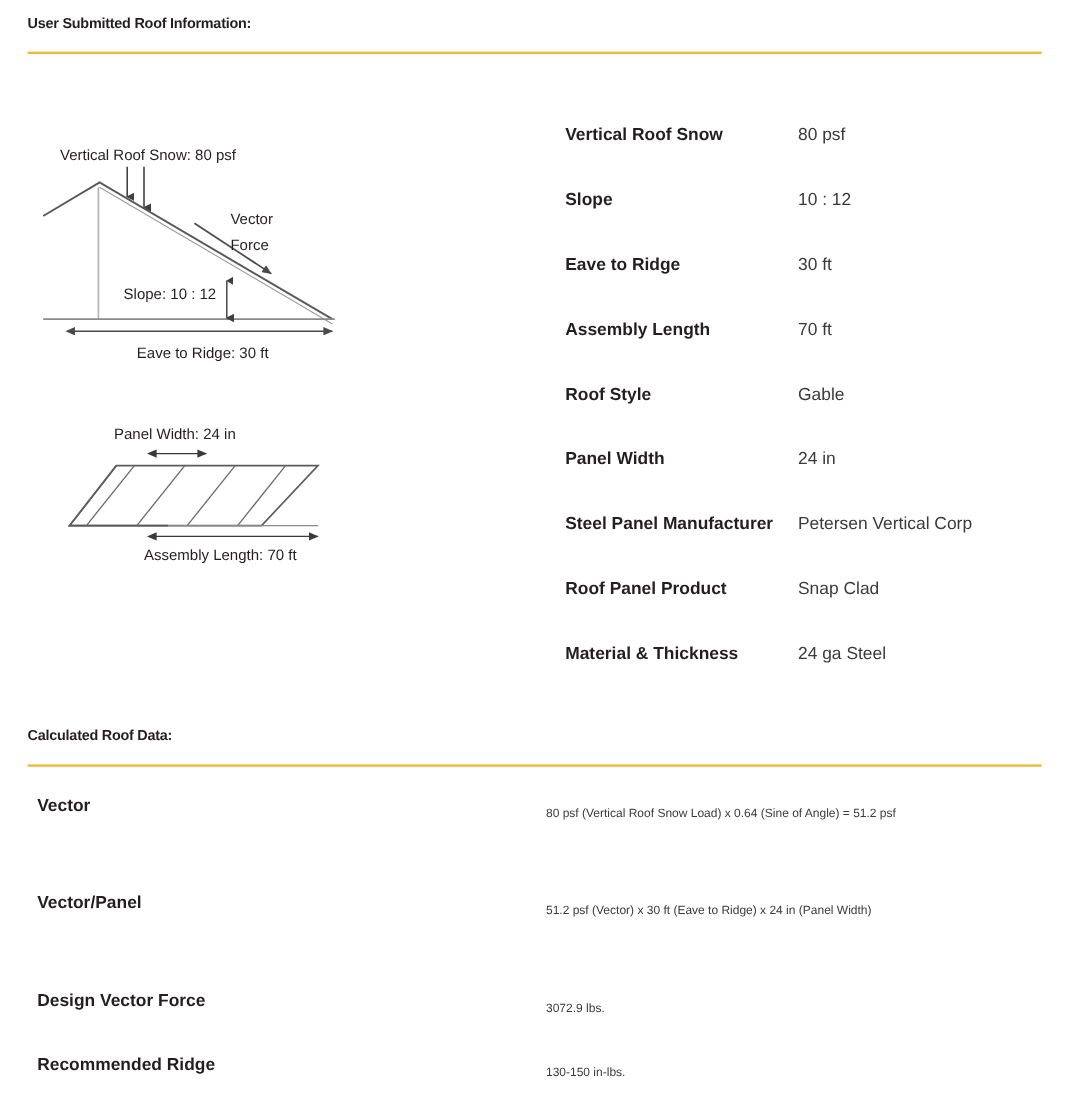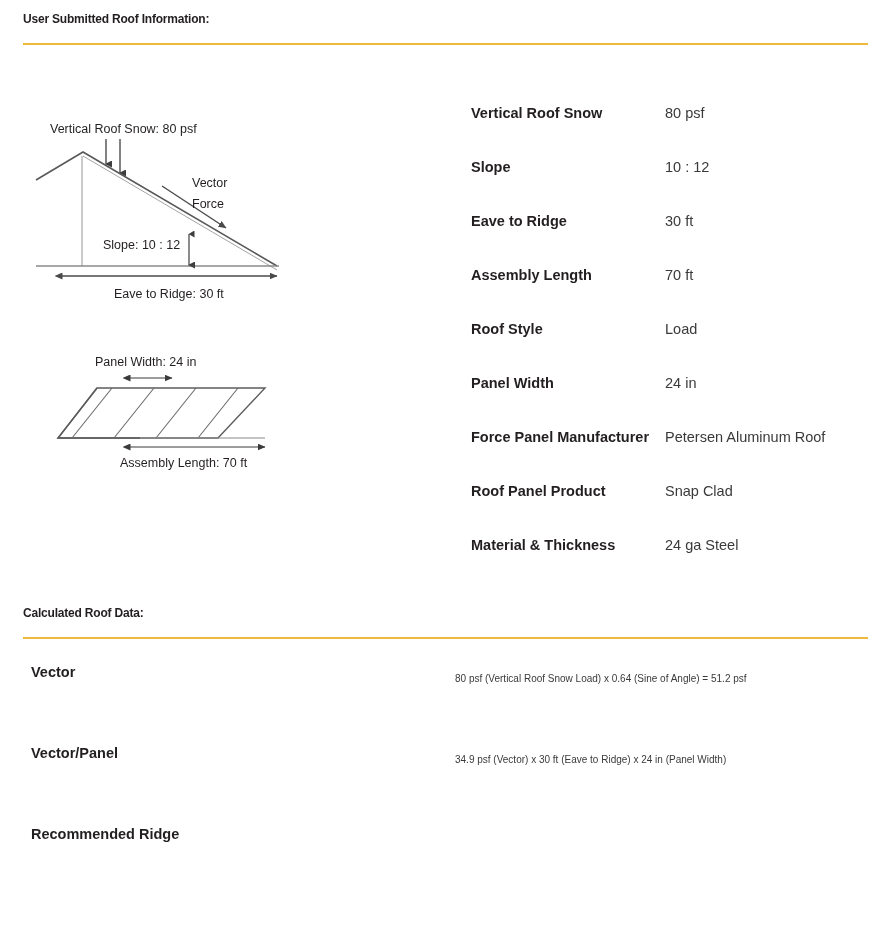--- a/index.html
+++ b/index.html
@@ -207,29 +207,29 @@
   <div class="spec-row">
     <span class="spec-label">Eave to Ridge</span>
     <span class="spec-value">30 ft</span>
   </div>
   <div class="spec-row">
     <span class="spec-label">Assembly Length</span>
     <span class="spec-value">70 ft</span>
   </div>
   <div class="spec-row">
     <span class="spec-label">Roof Style</span>
-    <span class="spec-value">Load</span>
+    <span class="spec-value">Gable</span>
   </div>
   <div class="spec-row">
     <span class="spec-label">Panel Width</span>
     <span class="spec-value">24 in</span>
   </div>
   <div class="spec-row">
-    <span class="spec-label">Force Panel Manufacturer</span>
-    <span class="spec-value">Petersen Aluminum Roof</span>
+    <span class="spec-label">Steel Panel Manufacturer</span>
+    <span class="spec-value">Petersen Vertical Corp</span>
   </div>
   <div class="spec-row">
     <span class="spec-label">Roof Panel Product</span>
     <span class="spec-value">Snap Clad</span>
   </div>
   <div class="spec-row">
     <span class="spec-label">Material &amp; Thickness</span>
     <span class="spec-value">24 ga Steel</span>
   </div>
 
@@ -242,21 +242,26 @@
 
 <div class="calc-table">
 
   <div class="calc-row" style="height:81px;">
     <span class="calc-label">Vector</span>
     <span class="calc-value">80 psf (Vertical Roof Snow Load) x 0.64 (Sine of Angle) = 51.2 psf</span>
   </div>
 
   <div class="calc-row" style="height:81px;">
     <span class="calc-label">Vector/Panel</span>
-    <span class="calc-value">34.9 psf (Vector) x 30 ft (Eave to Ridge) x 24 in (Panel Width)</span>
-  </div>
-
+    <span class="calc-value">51.2 psf (Vector) x 30 ft (Eave to Ridge) x 24 in (Panel Width)</span>
+  </div>
+
+  <div class="calc-row" style="height:54px;">
+    <span class="calc-label">Design Vector Force</span>
+    <span class="calc-value">3072.9 lbs.</span>
+  </div>
 
   <div class="calc-row" style="height:54px;">
     <span class="calc-label">Recommended Ridge</span>
+    <span class="calc-value">130-150 in-lbs.</span>
   </div>
 
 </div>
 
 </body></html>

